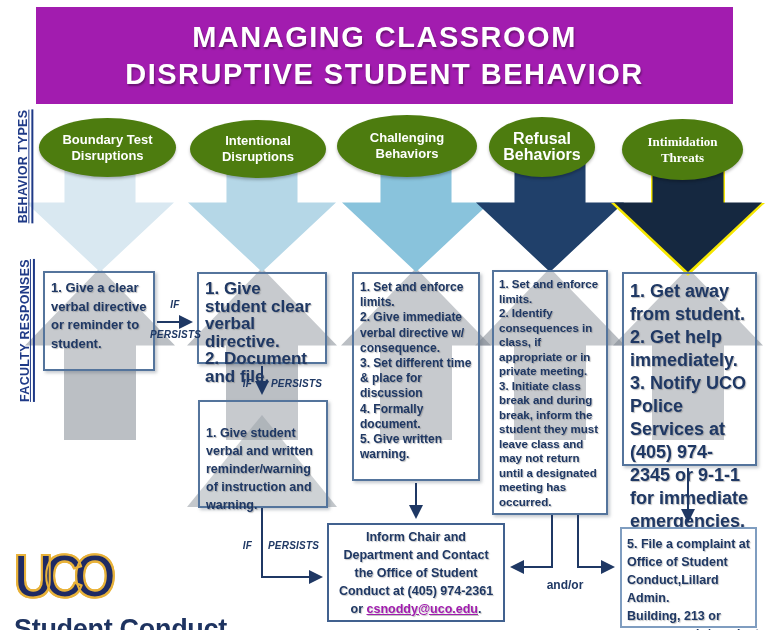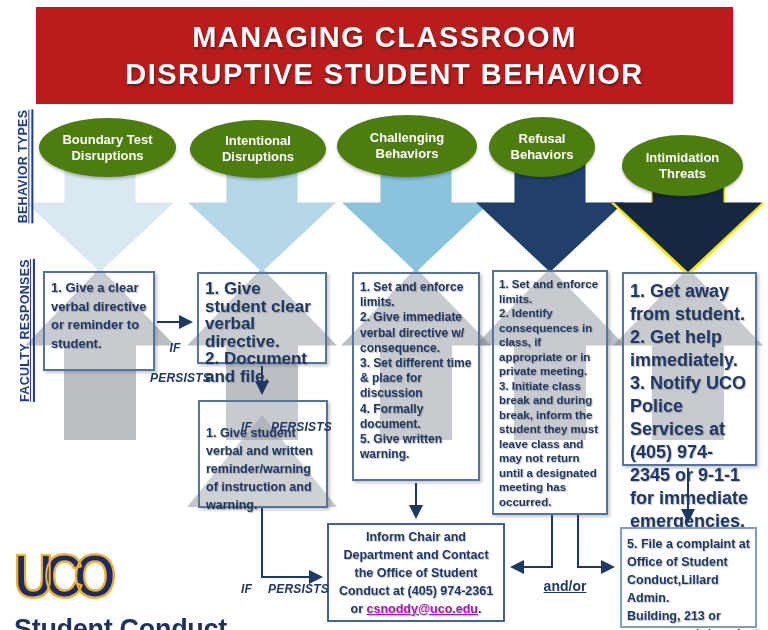--- a/index.html
+++ b/index.html
@@ -1,21 +1,21 @@
 <!DOCTYPE html>
 <html><head>
 <meta charset="utf-8">
 <style>
   * { margin:0; padding:0; box-sizing:border-box; }
   body { font-family:"Liberation Sans", sans-serif; background:#fff; }
   #stage { position:relative; width:768px; height:630px; background:#fff; overflow:hidden; }
 
   
   .banner { position:absolute; left:36px; top:7px; width:697px; height:97px;
-    background:#b91c1c; display:flex; flex-direction:column; align-items:center; justify-content:center;
+    background:#a21caf; display:flex; flex-direction:column; align-items:center; justify-content:center;
     z-index:5; }
   .banner div { color:#fff; font-weight:800; font-size:29px; line-height:37px; letter-spacing:1.5px;
     text-shadow:1px 2px 2px rgba(0,0,0,.35); white-space:nowrap; }
 
   
   .side-label { position:absolute; white-space:nowrap; transform:rotate(-90deg);
     color:#1f3a87; font-weight:bold; font-size:12.5px; letter-spacing:.3px;
     text-decoration:underline; border-bottom:2px solid #1f3a87; padding-bottom:1px; z-index:6; }
 
   
@@ -47,22 +47,22 @@
   .bottom-box { position:absolute; background:#fff; z-index:3; padding:6px 5px;
     color:#1f3864; font-weight:bold; text-shadow:1px 1px 1px rgba(110,110,110,.4); }
   #inform-box { left:327px; top:523px; width:178px; height:99px; border:2px solid #41618f;
     font-size:12.5px; line-height:18px; text-align:center; display:flex; align-items:center; }
   #complaint-box { left:620px; top:527px; width:137px; height:101px; border:2px solid #7f9dc0;
     font-size:12.5px; line-height:18px; white-space:pre-line; }
   .email { color:#a21caf; text-decoration:underline; }
 
   
   .clabel { position:absolute; color:#1f3864; font-style:italic; font-weight:800;
-    font-size:12px; z-index:4; letter-spacing:.2px;margin-top:42px; }
-  .andor { position:absolute; color:#1f3864; font-weight:bold; font-size:14px; z-index:4;text-decoration:underline; }
+    font-size:10px; z-index:4; letter-spacing:.2px; }
+  .andor { position:absolute; color:#1f3864; font-weight:bold; font-size:12px; z-index:4; }
 
   svg.connectors { position:absolute; left:0; top:0; z-index:4; pointer-events:none; }
 
   
   #logo { position:absolute; left:14px; top:536px; display:flex; align-items:flex-start; z-index:4;flex-direction:column; }
   .monogram { font-weight:900; font-size:54px; line-height:80px; color:#1e2a63;
     letter-spacing:-9px; transform:scaleY(1.12); padding-right:14px;
     -webkit-text-stroke:2px #e8b23a;
     text-shadow:1px 1px 0 #e8b23a, -1px -1px 0 #e8b23a, 1px -1px 0 #e8b23a, -1px 1px 0 #e8b23a; }
   .logo-text { display:flex; flex-direction:column; color:#1e3360; }
@@ -93,22 +93,22 @@
   <div class="barrow" style="left: 26px; background-color: rgb(217, 232, 241);"></div>
   <div class="barrow" style="left: 188px; background-color: rgb(181, 215, 231);"></div>
   <div class="barrow" style="left: 342px; background-color: rgb(137, 195, 220);"></div>
   <div class="barrow" style="left: 476px; background-color: rgb(32, 64, 106);"></div>
   <div class="barrow-outer" style="left: 611px; background-color: rgb(245, 230, 0);"></div>
   <div class="barrow" style="left: 614px; background-color: rgb(21, 40, 64);"></div>
 
   <div class="ellipse" style="left:39px;  top:118px; width:137px; height:59px;">Boundary Test Disruptions</div>
   <div class="ellipse" style="left:190px; top:120px; width:136px; height:58px;">Intentional Disruptions</div>
   <div class="ellipse" style="left:337px; top:115px; width:140px; height:62px;">Challenging Behaviors</div>
-  <div class="ellipse" style="left:489px; top:117px; width:106px; height:60px; font-size:13px; padding:6px 8px;">Refusal Behaviors</div>
-  <div class="ellipse" style="left:622px; top:135px; width:121px; height:61px;">Intimidation Threats</div>
+  <div class="ellipse" style="left:489px; top:117px; width:106px; height:60px; font-size:16px; padding:6px 8px;">Refusal Behaviors</div>
+  <div class="ellipse" style="left:622px; top:119px; width:121px; height:61px;font-family:Liberation Serif, serif;">Intimidation Threats</div>
 
   <div class="rbox" style="left:43px; top:271px; width:112px; height:100px;">
     <div class="txt" style="font-size:13px; line-height:18.5px;">1. Give a clear verbal directive or reminder to student.</div>
   </div>
   <div class="rbox" style="left:197px; top:272px; width:130px; height:92px;">
     <div class="txt" style="font-size:17px; line-height:17.5px;">1. Give student clear verbal directive.
 2. Document and file.</div>
   </div>
   <div class="rbox" style="left:198px; top:400px; width:130px; height:108px;">
     <div class="txt" style="font-size:12.5px; line-height:18px;margin-top:16px;">1. Give student verbal and written reminder/warning of instruction and warning.</div>

